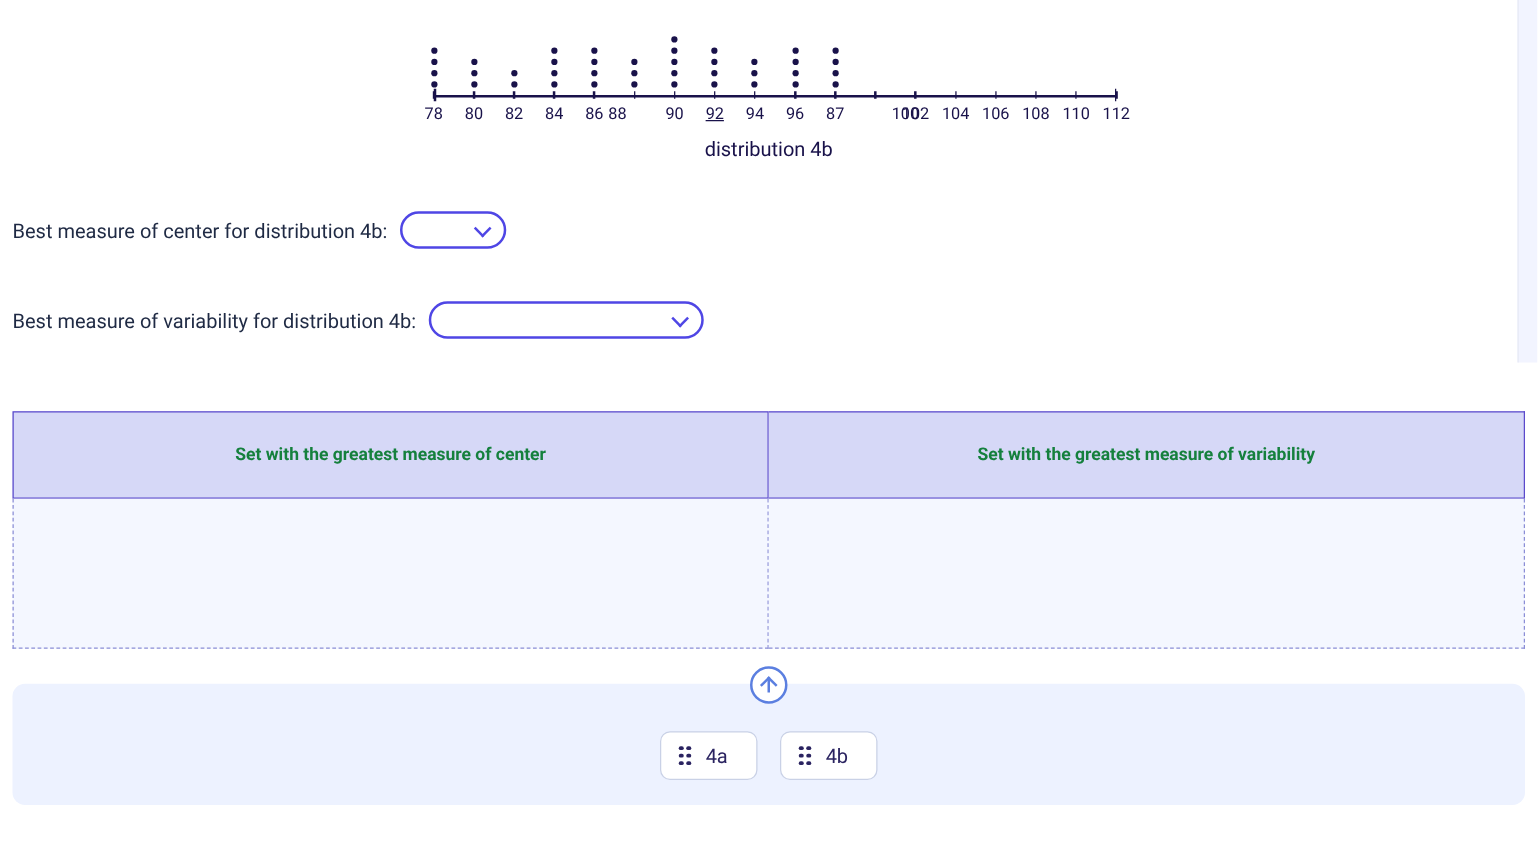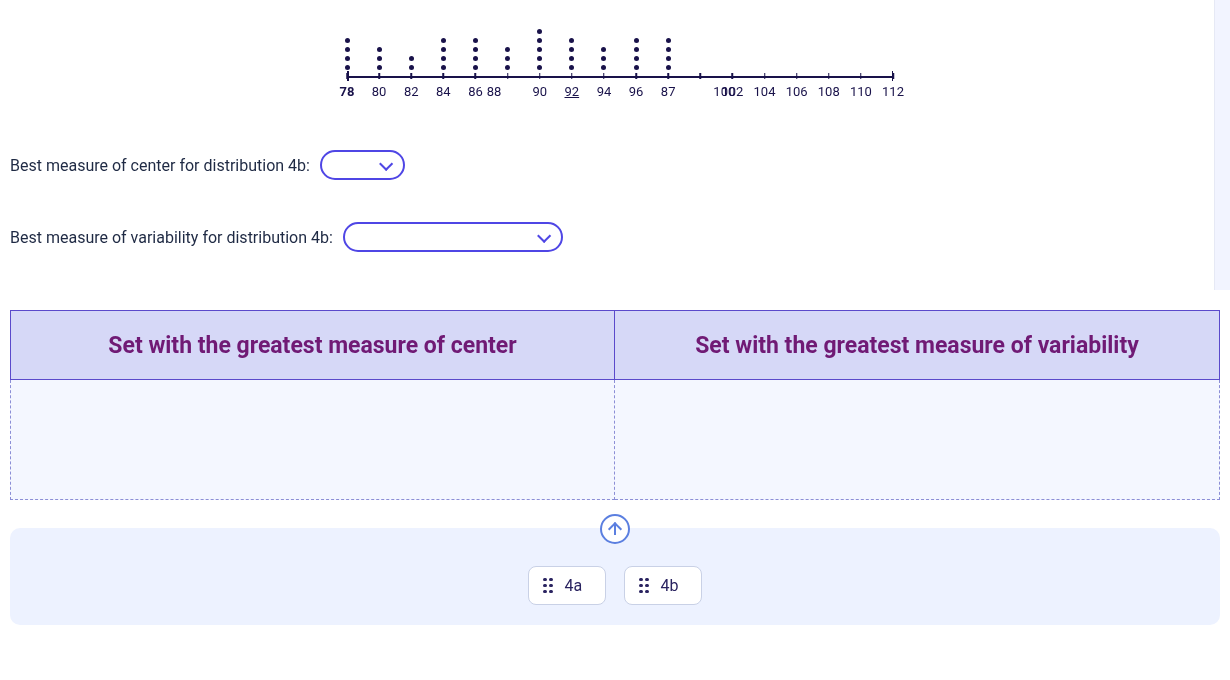--- a/index.html
+++ b/index.html
@@ -150,23 +150,23 @@
     .table-col {
       flex: 1;
     }
     .table-header {
       background: #d6d8f7;
       border: 1.5px solid #5b4acb;
       height: 70px;
       display: flex;
       align-items: center;
       justify-content: center;
-      font-size: 23px;
+      font-size: 14px;
       font-weight: 700;
-      color: #701a75;
+      color: #15803d;
       text-align: center;
       padding: 0 10px;
     }
     .table-col:last-child .table-header { border-left: none; }
     .table-body {
       background: #f4f7ff;
       border: 1.5px dashed #8b8ed6;
       border-top: none;
       height: 120px;
     }
@@ -352,40 +352,41 @@
           <div class="tick" style="left: 365.294px;"></div>
           <div class="tick" style="left: 397.412px;"></div>
           <div class="tick" style="left: 429.529px;"></div>
           <div class="tick" style="left: 461.647px;"></div>
           <div class="tick" style="left: 493.765px;"></div>
           <div class="tick" style="left: 525.882px;"></div>
           <div class="tick" style="left: 558px;"></div>
         </div>
     </div>
     <div class="tick-labels" id="tick-labels">
-        <div class="tick-label" style="left: 12px; font-weight: bold;">78</div>
+        <div class="tick-label" style="left: 12px;">78</div>
         <div class="tick-label" style="left: 44.1176px;">80</div>
         <div class="tick-label" style="left: 76.2353px;">82</div>
         <div class="tick-label" style="left: 108.353px;">84</div>
         <div class="tick-label" style="left: 140.471px;">86</div>
         <div class="tick-label" style="left: 159px;">88</div>
         <div class="tick-label" style="left: 204.706px;">90</div>
         <div class="tick-label" style="left: 236.824px; text-decoration: underline;">92</div>
         <div class="tick-label" style="left: 268.941px;">94</div>
         <div class="tick-label" style="left: 301.059px;">96</div>
         <div class="tick-label" style="left: 333.176px;">87</div>
         <div class="tick-label" style="left: 365.294px; margin-left: 24px;">100</div>
         <div class="tick-label" style="left: 397.412px;">102</div>
         <div class="tick-label" style="left: 429.529px;">104</div>
         <div class="tick-label" style="left: 461.647px;">106</div>
         <div class="tick-label" style="left: 493.765px;">108</div>
         <div class="tick-label" style="left: 525.882px;">110</div>
         <div class="tick-label" style="left: 558px;">112</div>
       </div>
   </div>
+  <div class="dist-title">distribution 4b</div>
 
   <div class="question-row">
     <span>Best measure of center for distribution 4b:</span>
     <div class="select-box small">
       <span class="chevron-down"></span>
     </div>
   </div>
 
   <div class="question-row second">
     <span>Best measure of variability for distribution 4b:</span>

